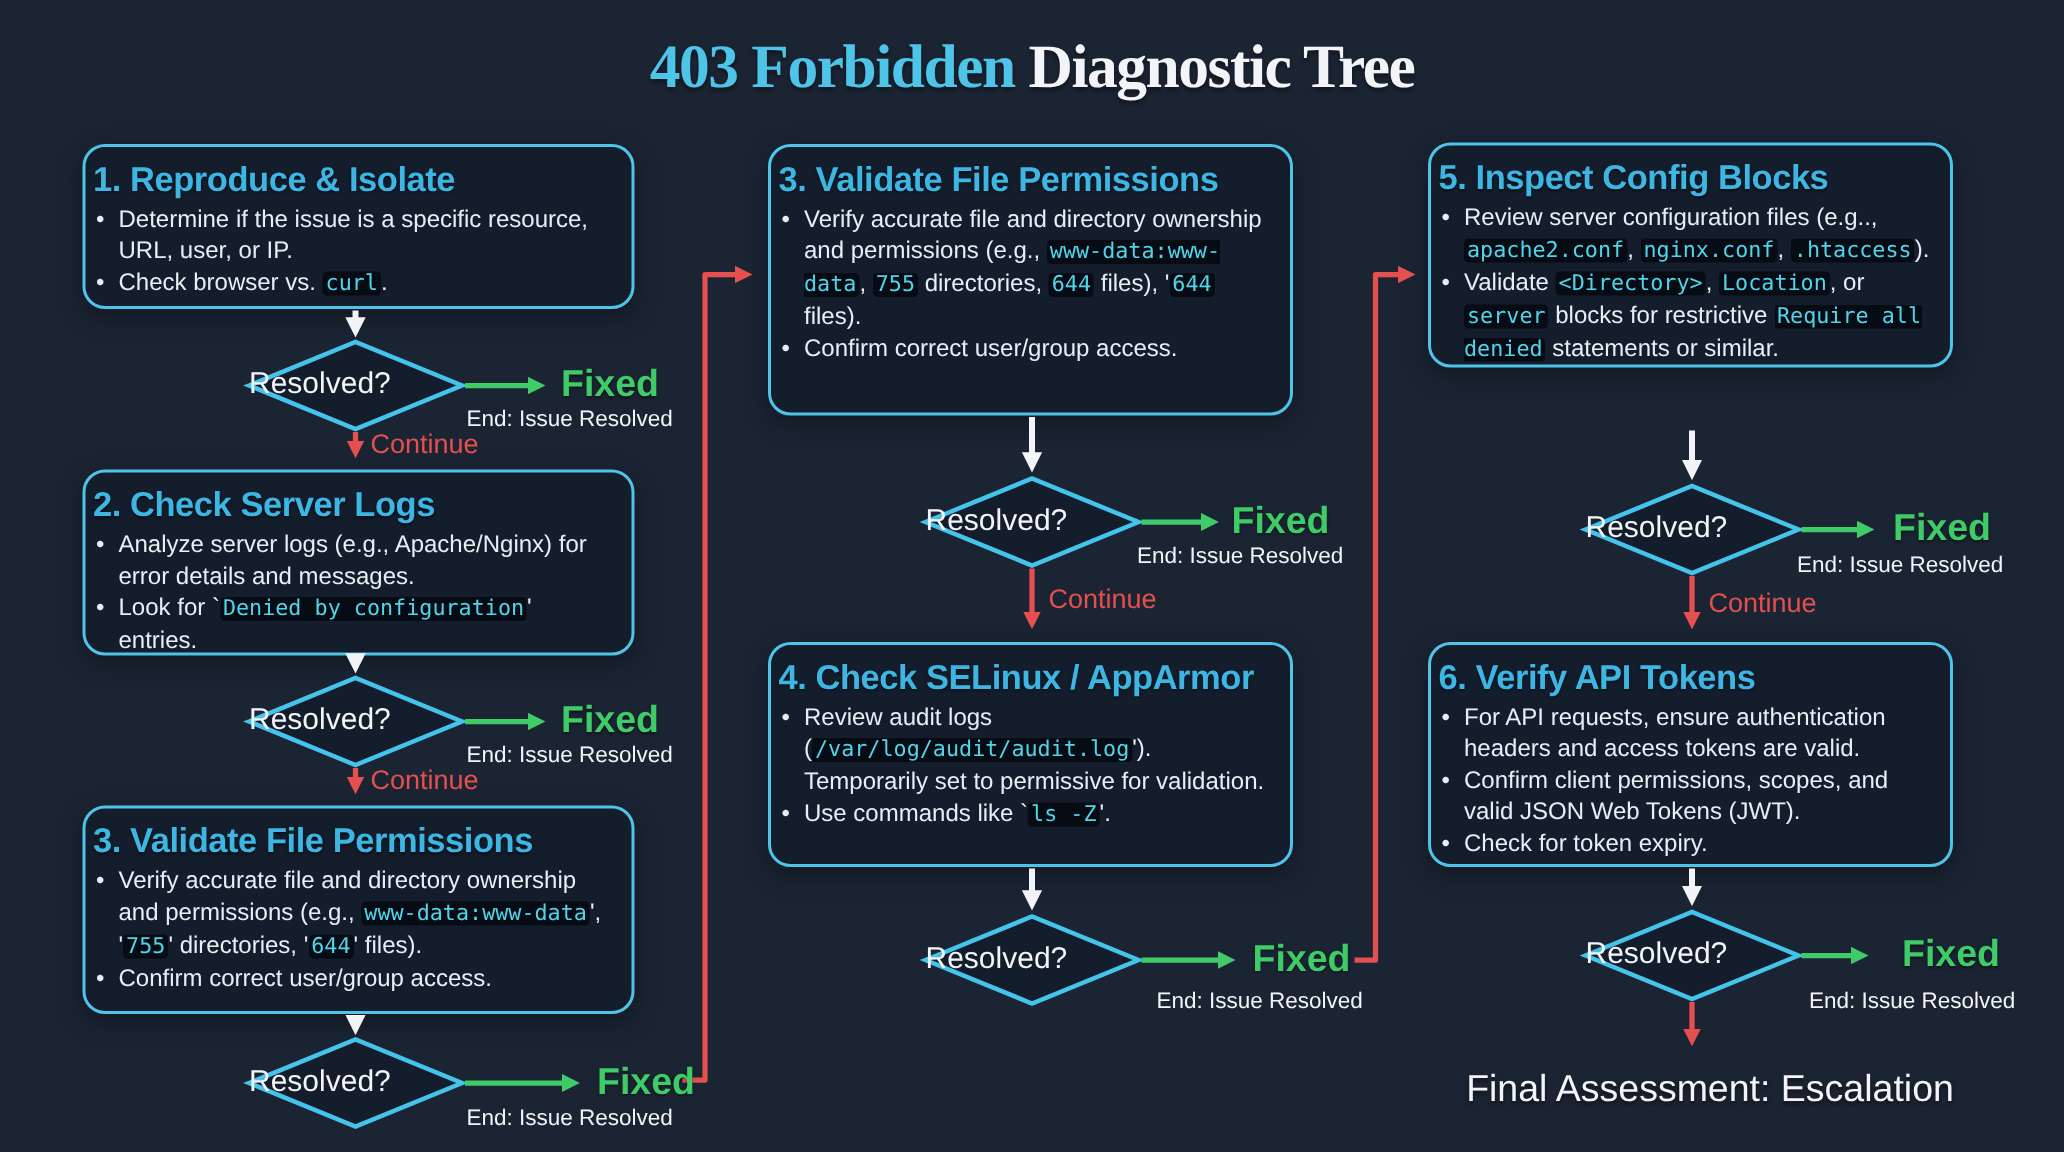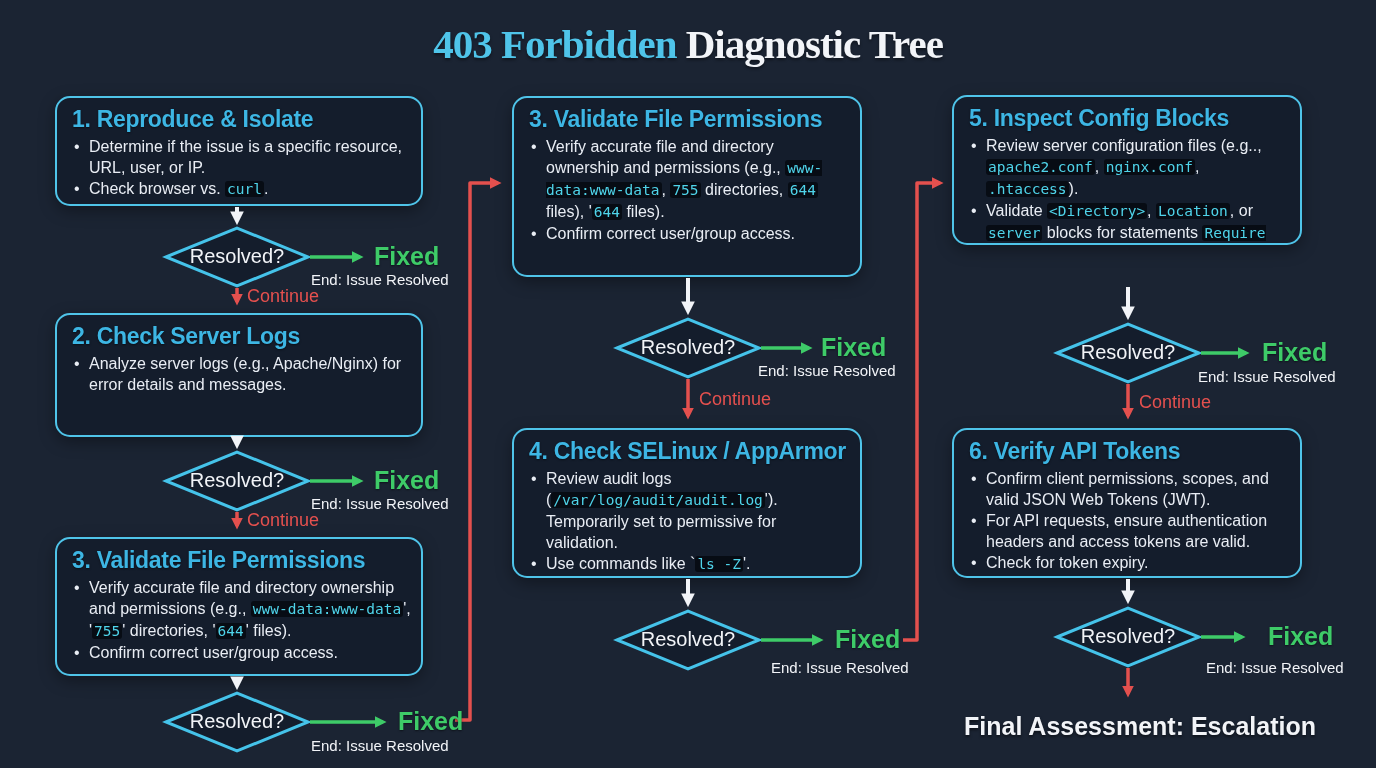--- a/index.html
+++ b/index.html
@@ -17,36 +17,36 @@
   .t-cyan{color:var(--cyan)}
   .t-white{color:var(--white)}
   .overlay{position:absolute;left:0;top:0;width:1376px;height:768px;z-index:2;pointer-events:none}
   .mhW{fill:var(--white)} .mhG{fill:var(--green)} .mhR{fill:var(--red)}
   .aW{stroke:var(--white);stroke-width:4;fill:none;marker-end:url(#mW)}
   .aG{stroke:var(--green);stroke-width:3.5;fill:none;marker-end:url(#mG)}
   .aR{stroke:var(--red);stroke-width:3.5;fill:none;marker-end:url(#mR)}
   .conn{stroke:var(--red);stroke-width:3.5;fill:none;stroke-linejoin:round;marker-end:url(#mR)}
   .diamond{fill:var(--boxfill);stroke:#45c3ea;stroke-width:3}
   .node{position:absolute;z-index:1;background:var(--boxfill);
-    border:2.5px solid var(--cyan);border-radius:15px;padding:7px 10px 6px 15px;
+    border:2.5px solid var(--cyan);border-radius:15px;padding:7px 10px 6px 5px;
     overflow:hidden;box-shadow:0 5px 16px rgba(0,0,0,.35)}
   .node-title{color:var(--heading);font-size:23px;line-height:29px;font-weight:bold;
     letter-spacing:-.3px;margin-bottom:2px;text-shadow:0 1px 2px rgba(0,0,0,.5)}
   .bullets{list-style:none}
   .bullets li{position:relative;padding-left:17px;color:var(--body);
     font-size:16px;line-height:21px}
   .bullets li::before{content:"\2022";position:absolute;left:2px;top:0;color:var(--body)}
   .chip{font-family:"DejaVu Sans Mono",monospace;font-size:14.5px;color:var(--code);
     background:var(--codebg);padding:0 2px;border-radius:3px}
   .lab{position:absolute;z-index:3;white-space:nowrap}
-  .q{width:142px;text-align:center;color:var(--white);font-size:20px}
+  .q{width:142px;text-align:left;color:var(--white);font-size:20px}
   .fx{color:var(--green);font-size:25px;font-weight:bold;text-shadow:0 1px 2px rgba(0,0,0,.5)}
   .end{width:180px;color:var(--white);font-size:15px}
   .cont{color:var(--red);font-size:18px}
-  .final{width:400px;text-align:center;color:var(--white);font-size:25px;font-weight:bold;
+  .final{width:400px;text-align:center;color:var(--white);font-size:25px;font-weight:normal;
     text-shadow:0 2px 3px rgba(0,0,0,.5)}
 </style>
 </head>
 <body>
 
 <div class="canvas">
 
   <h1 class="title"><span class="t-cyan">403 Forbidden</span><span class="t-white"> Diagnostic Tree</span></h1>
 
   <svg class="overlay" viewBox="0 0 1376 768">
@@ -101,20 +101,21 @@
     <ul class="bullets">
       <li><span>Determine if the issue is a specific resource, URL, user, or IP.</span></li>
       <li><span>Check browser vs. </span><span class="chip">curl</span><span>.</span></li>
     </ul>
   </section>
 
   <section class="node" style="left:55px;top:313px;width:368px;height:124px">
     <h2 class="node-title">2. Check Server Logs</h2>
     <ul class="bullets">
       <li><span>Analyze server logs (e.g., Apache/Nginx) for error details and messages.</span></li>
+      <li><span>Look for `</span><span class="chip">Denied by configuration</span><span>' entries.</span></li>
 
     </ul>
   </section>
 
   <section class="node" style="left:55px;top:537px;width:368px;height:139px">
     <h2 class="node-title">3. Validate File Permissions</h2>
     <ul class="bullets">
       <li><span>Verify accurate file and directory ownership and permissions (e.g., </span><span class="chip">www-data:www-data</span><span>', '</span><span class="chip">755</span><span>' directories, '</span><span class="chip">644</span><span>' files).</span></li>
       <li><span>Confirm correct user/group access.</span></li>
     </ul>
@@ -133,29 +134,29 @@
     <ul class="bullets">
       <li><span>Review audit logs (</span><span class="chip">/var/log/audit/audit.log</span><span>'). Temporarily set to permissive for validation.</span></li>
       <li><span>Use commands like `</span><span class="chip">ls -Z</span><span>'.</span></li>
     </ul>
   </section>
 
   <section class="node" style="left:952px;top:95px;width:350px;height:150px">
     <h2 class="node-title">5. Inspect Config Blocks</h2>
     <ul class="bullets">
       <li><span>Review server configuration files (e.g.., </span><span class="chip">apache2.conf</span><span>, </span><span class="chip">nginx.conf</span><span>, </span><span class="chip">.htaccess</span><span>).</span></li>
-      <li><span>Validate </span><span class="chip">&lt;Directory&gt;</span><span>, </span><span class="chip">Location</span><span>, or </span><span class="chip">server</span><span> blocks for statements </span><span class="chip">Require all denied</span><span> statements or similar.</span></li>
+      <li><span>Validate </span><span class="chip">&lt;Directory&gt;</span><span>, </span><span class="chip">Location</span><span>, or </span><span class="chip">server</span><span> blocks for restrictive </span><span class="chip">Require all denied</span><span> statements or similar.</span></li>
     </ul>
   </section>
 
   <section class="node" style="left:952px;top:428px;width:350px;height:150px">
     <h2 class="node-title">6. Verify API Tokens</h2>
     <ul class="bullets">
+      <li><span>For API requests, ensure authentication headers and access tokens are valid.</span></li>
       <li><span>Confirm client permissions, scopes, and valid JSON Web Tokens (JWT).</span></li>
-      <li><span>For API requests, ensure authentication headers and access tokens are valid.</span></li>
       <li><span>Check for token expiry.</span></li>
     </ul>
   </section>
 
   <div class="lab q" style="left:166px;top:245px">Resolved?</div>
   <div class="lab q" style="left:166px;top:469px">Resolved?</div>
   <div class="lab q" style="left:166px;top:710px">Resolved?</div>
   <div class="lab q" style="left:617px;top:336px">Resolved?</div>
   <div class="lab q" style="left:617px;top:628px">Resolved?</div>
   <div class="lab q" style="left:1057px;top:341px">Resolved?</div>

